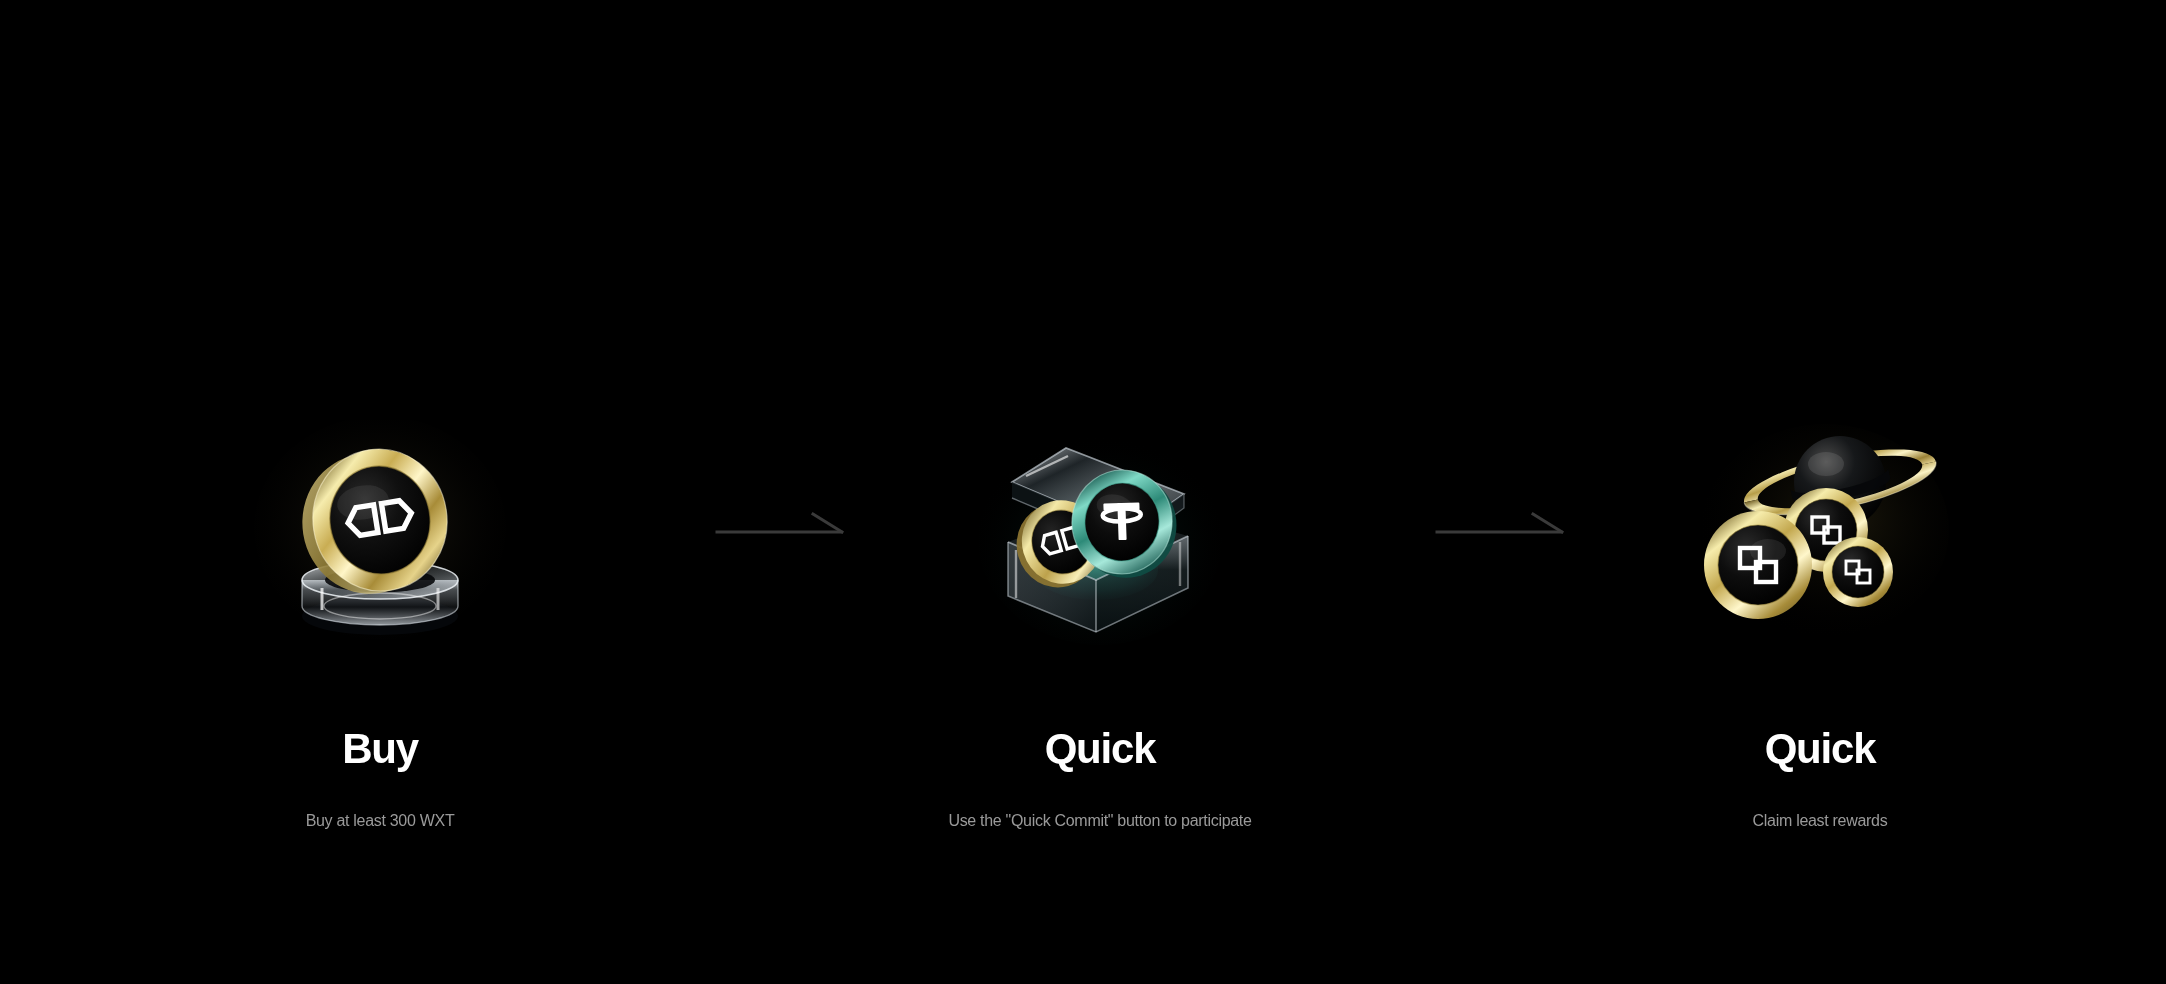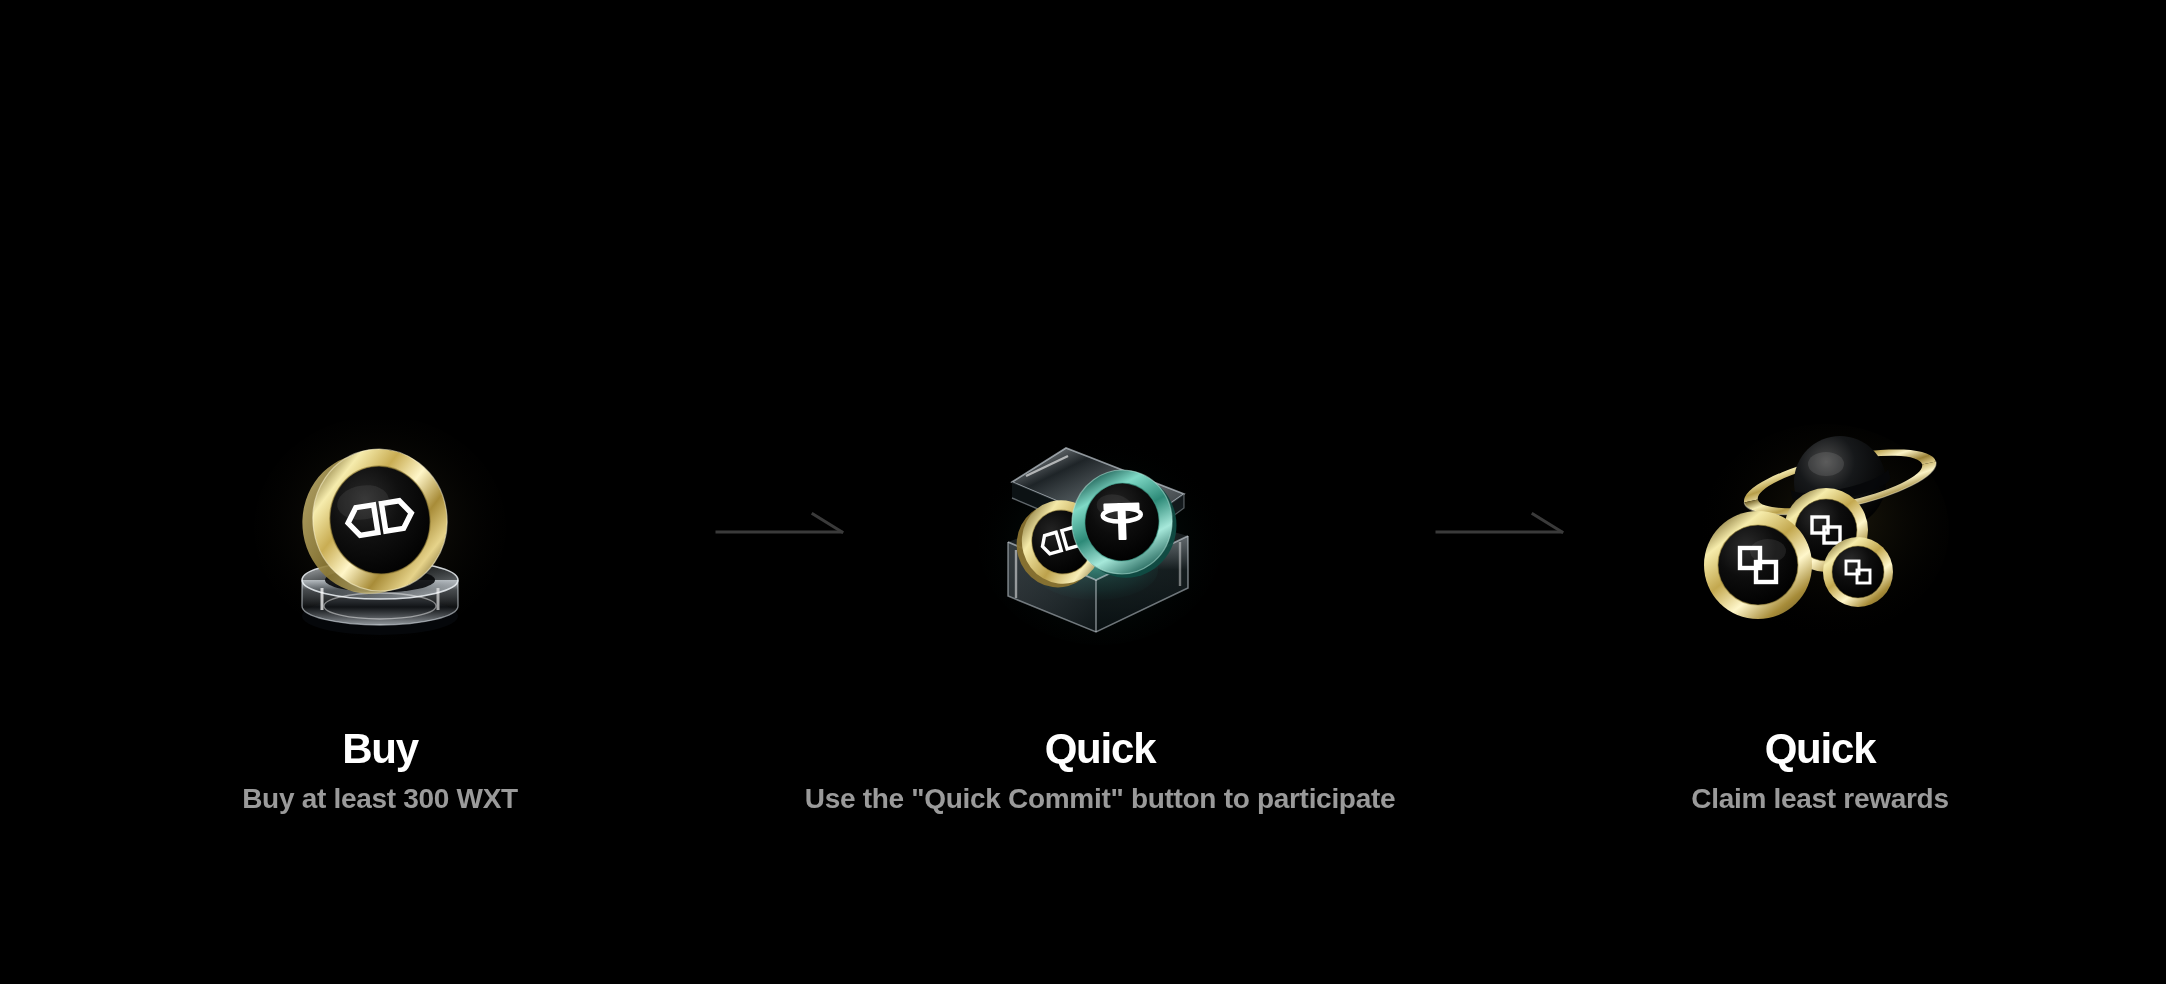--- a/index.html
+++ b/index.html
@@ -69,23 +69,23 @@
     margin-top:78px;
     font-size:42px;
     font-weight:700;
     letter-spacing:-1.2px;
     line-height:1;
     color:#ffffff;
     white-space:nowrap;
   }
 
   .step-desc {
-    margin-top:15px;
-    font-size:28px;
-    font-weight:700;
+    margin-top:43px;
+    font-size:16px;
+    font-weight:400;
     letter-spacing:-0.3px;
     line-height:1;
     color:#9a9a9a;
     white-space:nowrap;
   }
 
   
   .connector {
     position:absolute;
     top:505px;

